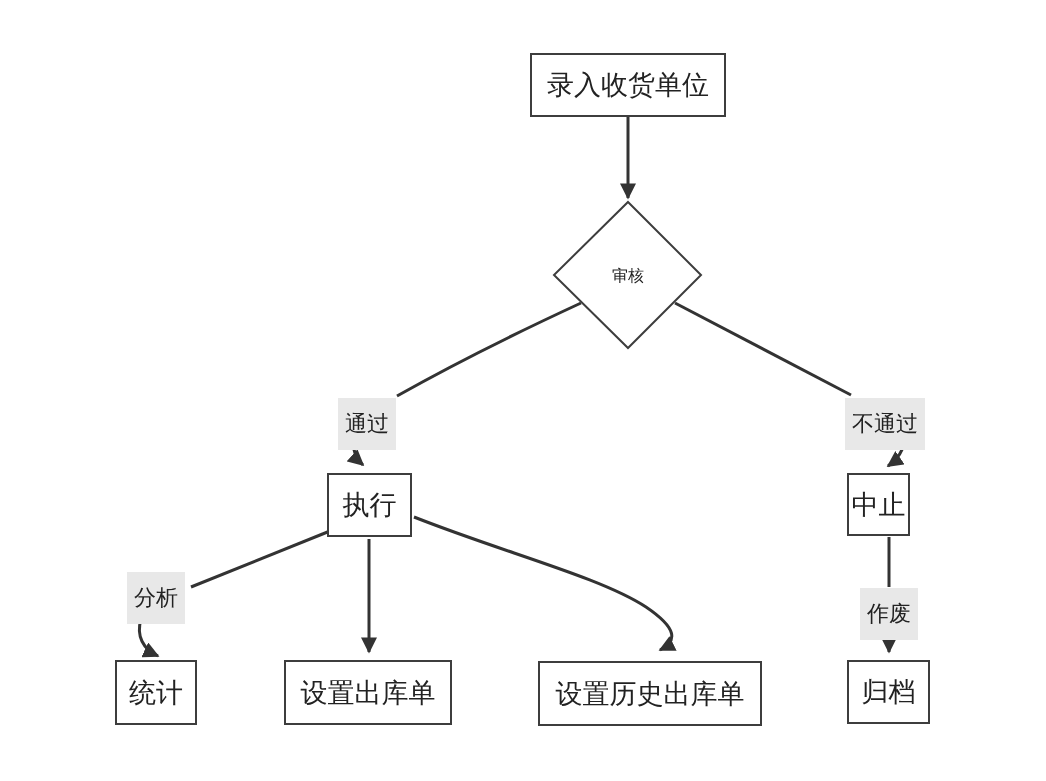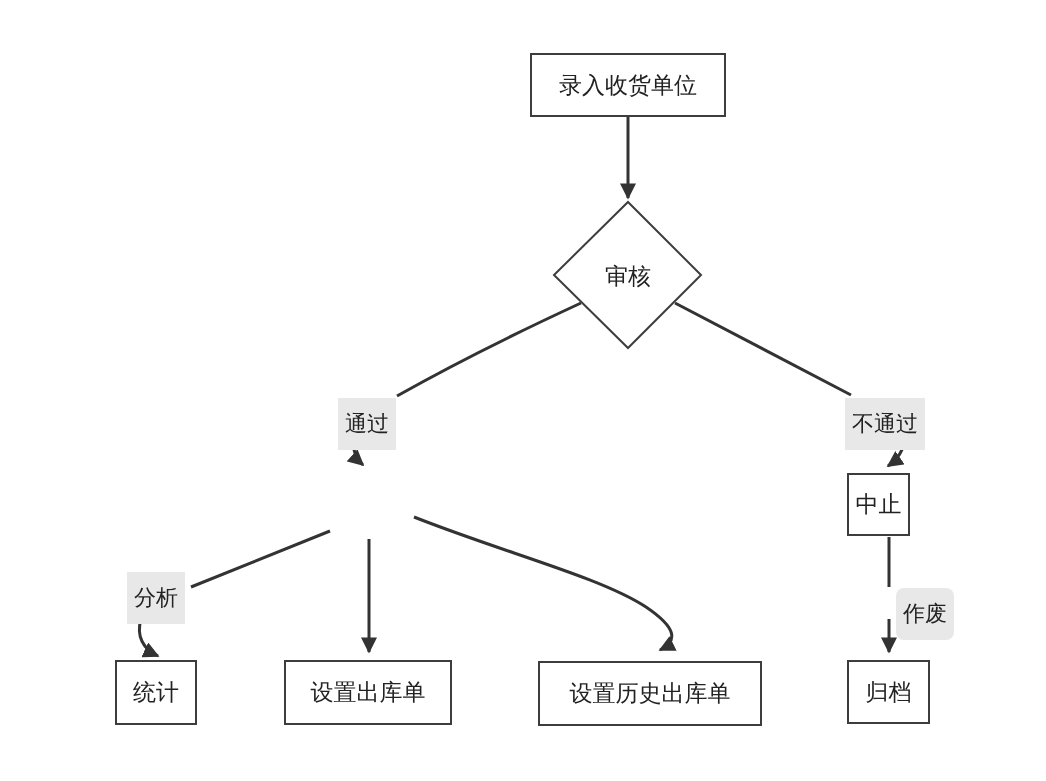--- a/index.html
+++ b/index.html
@@ -10,25 +10,25 @@
   .canvas{
     position:relative;width:1046px;height:781px;background:var(--background);
     overflow:hidden;font-family:"Liberation Sans","DejaVu Sans",sans-serif;
   }
   .edges{position:absolute;left:0;top:0;width:1046px;height:781px;}
   .edge{fill:none;stroke:var(--line);stroke-width:3;}
   .ah{fill:var(--line);}
   .diamond-shape{fill:var(--node-fill);stroke:var(--node-border);stroke-width:2;}
   .node{
     position:absolute;box-sizing:border-box;border:2px solid var(--node-border);
-    background:var(--node-fill);color:var(--text);font-size:23px;
+    background:var(--node-fill);color:var(--text);font-size:27px;
     display:flex;align-items:center;justify-content:center;white-space:nowrap;
   }
   .diamond-text{
-    position:absolute;color:var(--text);font-size:23px;white-space:nowrap;
+    position:absolute;color:var(--text);font-size:16px;white-space:nowrap;
     display:flex;align-items:center;justify-content:center;
   }
   .edge-label{
     position:absolute;background:var(--label-bg);color:var(--text);
     font-size:22px;line-height:28px;padding:12px 7px;white-space:nowrap;
   }
 </style>
 </head>
 <body>
 
@@ -53,32 +53,33 @@
     <path class="edge" d="M 889 537 L 889 587"></path>
     <path class="edge" d="M 889 619 L 889 652" marker-end="url(#ah)"></path>
 
     <polygon class="diamond-shape" points="628,202 701,275 628,348 554,275"></polygon>
   </svg>
 
   <div class="node" style="left:530px;top:53px;width:196px;height:64px;">录入收货单位</div>
 
   <div class="diamond-text" style="left:578px;top:262px;width:100px;height:28px;">审核</div>
 
+  <div class="node" style="left:327px;top:473px;width:85px;height:64px;">执行</div>
 
   <div class="node" style="left:847px;top:473px;width:63px;height:63px;">中止</div>
 
   <div class="node" style="left:284px;top:660px;width:168px;height:65px;">设置出库单</div>
 
   <div class="node" style="left:115px;top:660px;width:82px;height:65px;">统计</div>
 
   <div class="node" style="left:847px;top:660px;width:83px;height:64px;">归档</div>
 
   <div class="node" style="left:538px;top:661px;width:224px;height:65px;">设置历史出库单</div>
 
   <div class="edge-label" style="left:338px;top:398px;">通过</div>
 
   <div class="edge-label" style="left:845px;top:398px;">不通过</div>
 
   <div class="edge-label" style="left:127px;top:572px;">分析</div>
 
-  <div class="edge-label" style="left:896px;top:588px;border-radius:8px;">作废</div>
+  <div class="edge-label" style="left:860px;top:588px;">作废</div>
 
 </div>
 
 </body></html>

